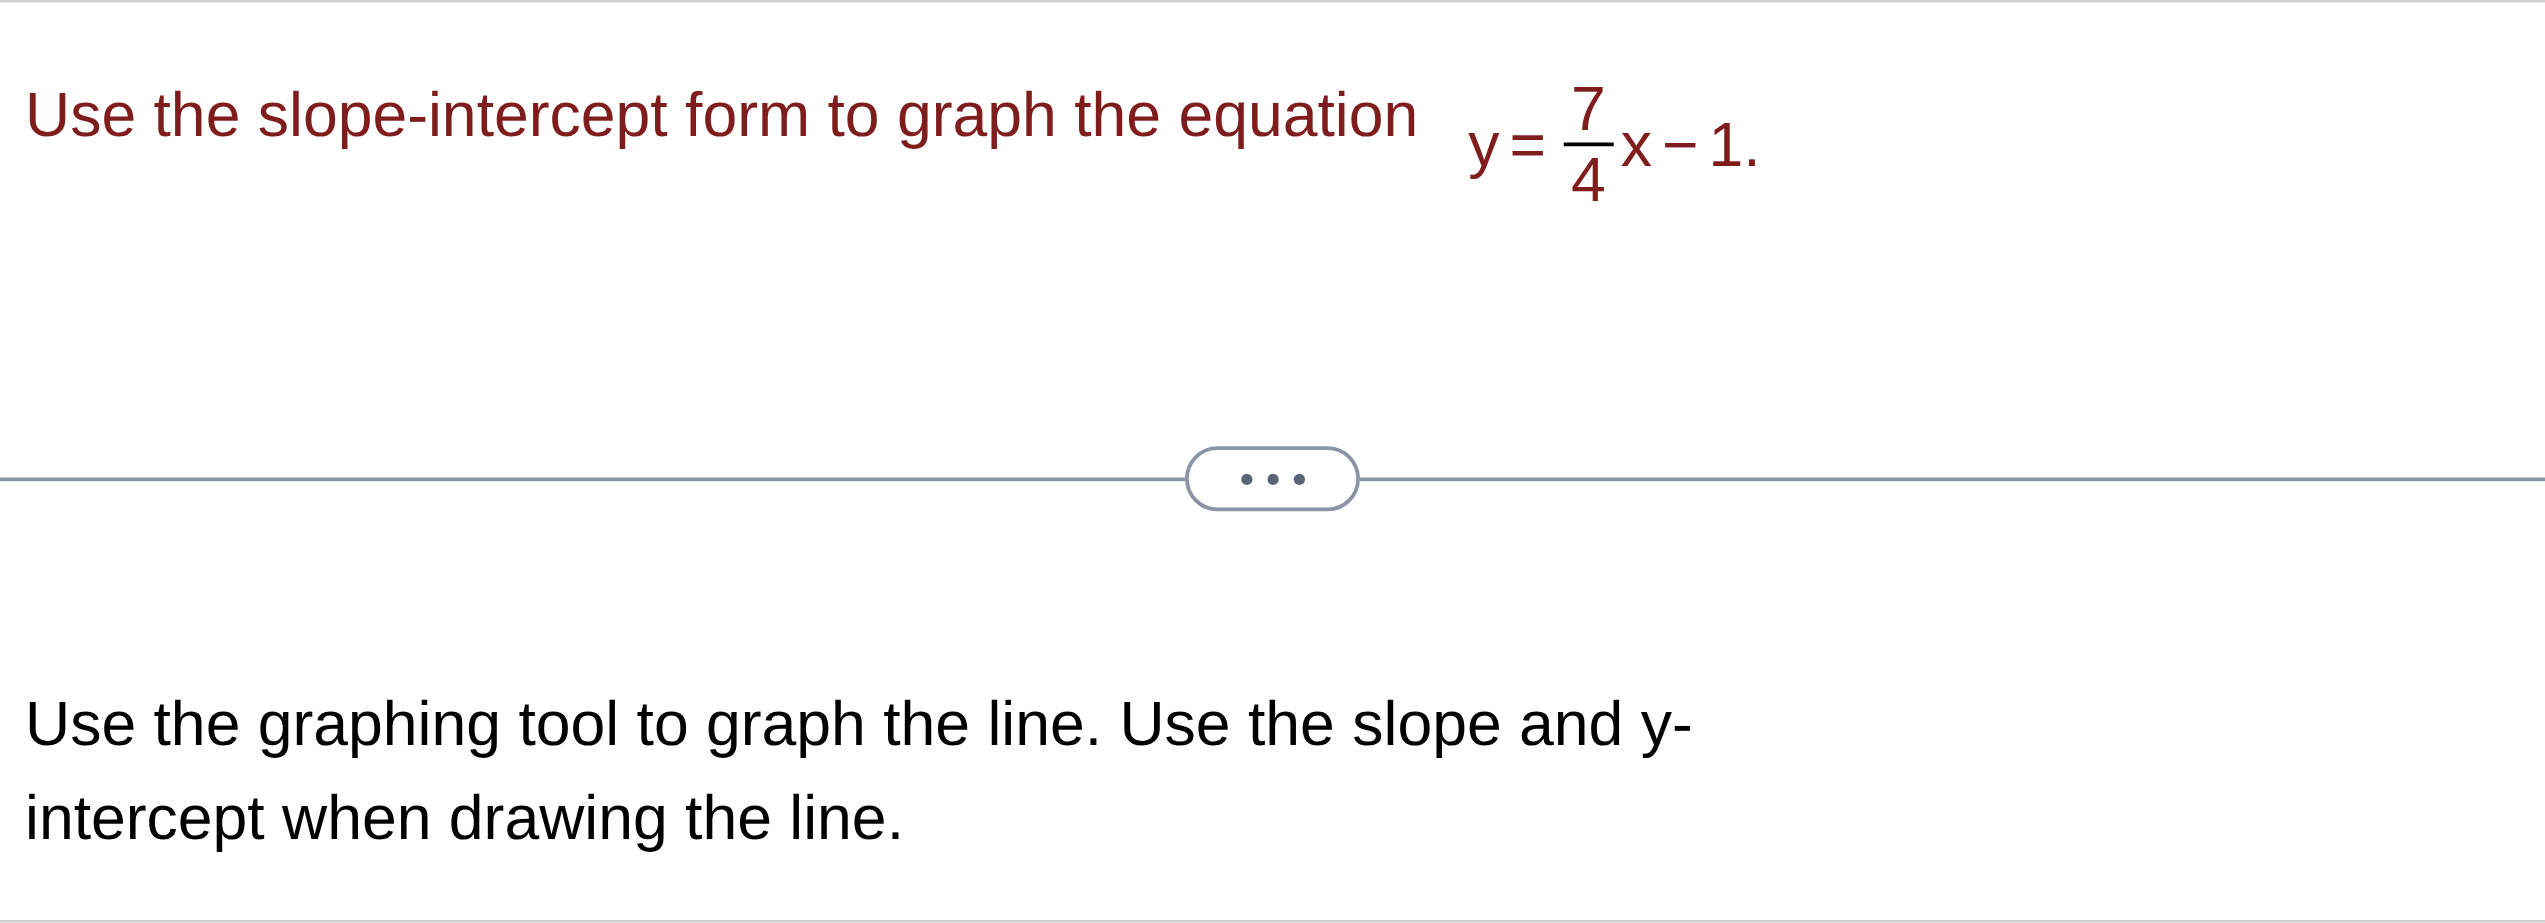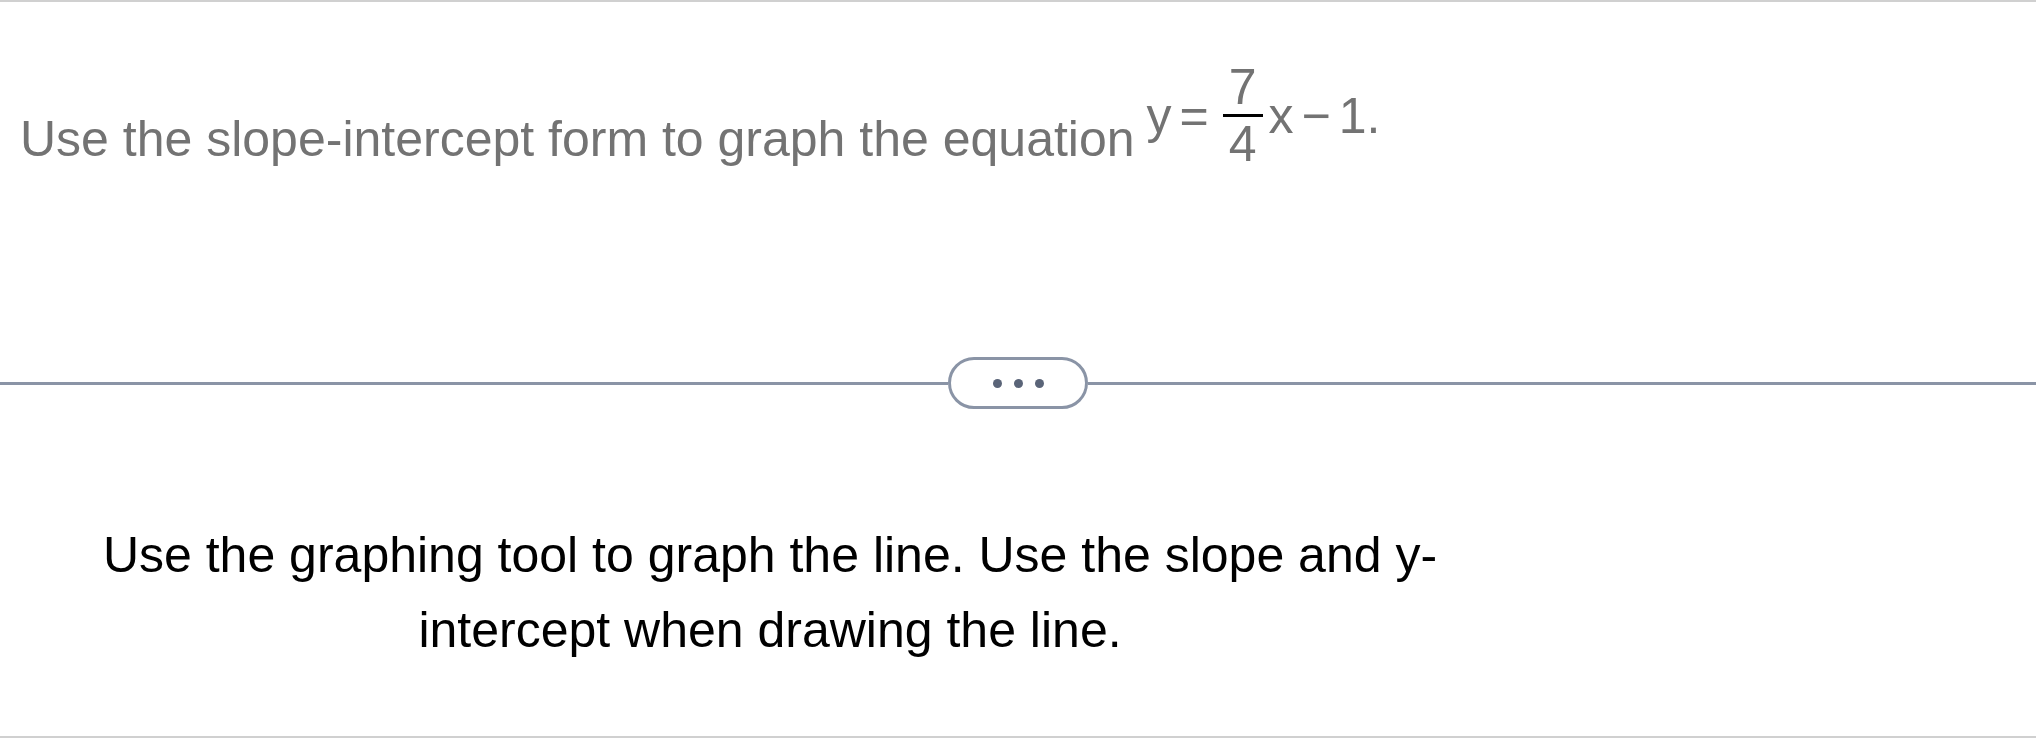--- a/index.html
+++ b/index.html
@@ -14,25 +14,26 @@
       height: 738px;
       position: relative;
       border-top: 2px solid #d0d0d0;
       border-bottom: 2px solid #d0d0d0;
     }
     .question-area {
       padding: 60px 20px 0 20px;
     }
     .question-text {
       font-size: 50px;
-      color: #737373;
+      color: #7f1d1d;
       line-height: 1.2;
       display: flex;
-      align-items: flex-end;
+      align-items: flex-start;
       flex-wrap: nowrap;
+      gap: 28px;
     }
     .equation {
       display: inline-flex;
       align-items: center;
       margin-left: 12px;
     }
     .eq-part {
       font-size: 50px;
     }
     .fraction {
@@ -78,24 +79,23 @@
       cursor: pointer;
     }
     .divider-pill .dot {
       width: 9px;
       height: 9px;
       background: #5a6478;
       border-radius: 50%;
     }
     .instruction-area {
       position: absolute;
-      top: 516px;
+      top: 540px;
       left: 20px;
       right: 20px;
-      text-align: center;
     }
     .instruction-text {
       font-size: 50px;
       color: #000000;
       line-height: 1.5;
       max-width: 1500px;
     }
   </style>
 </head>
 <body>

